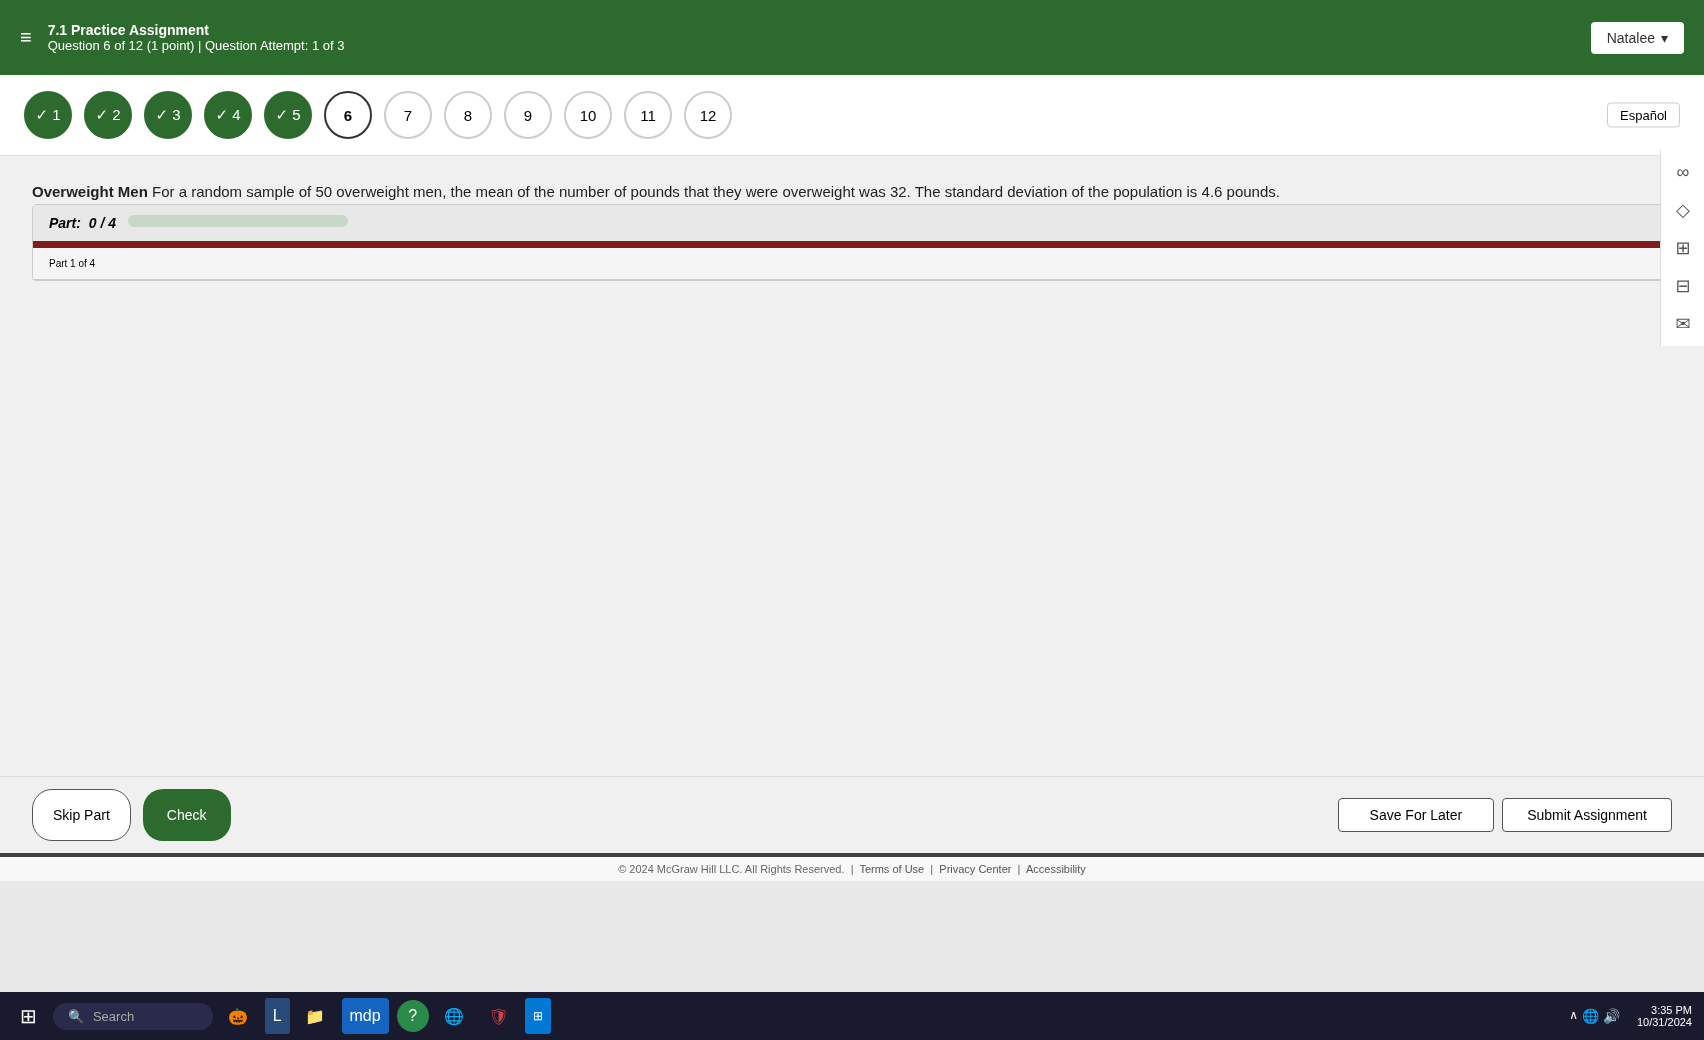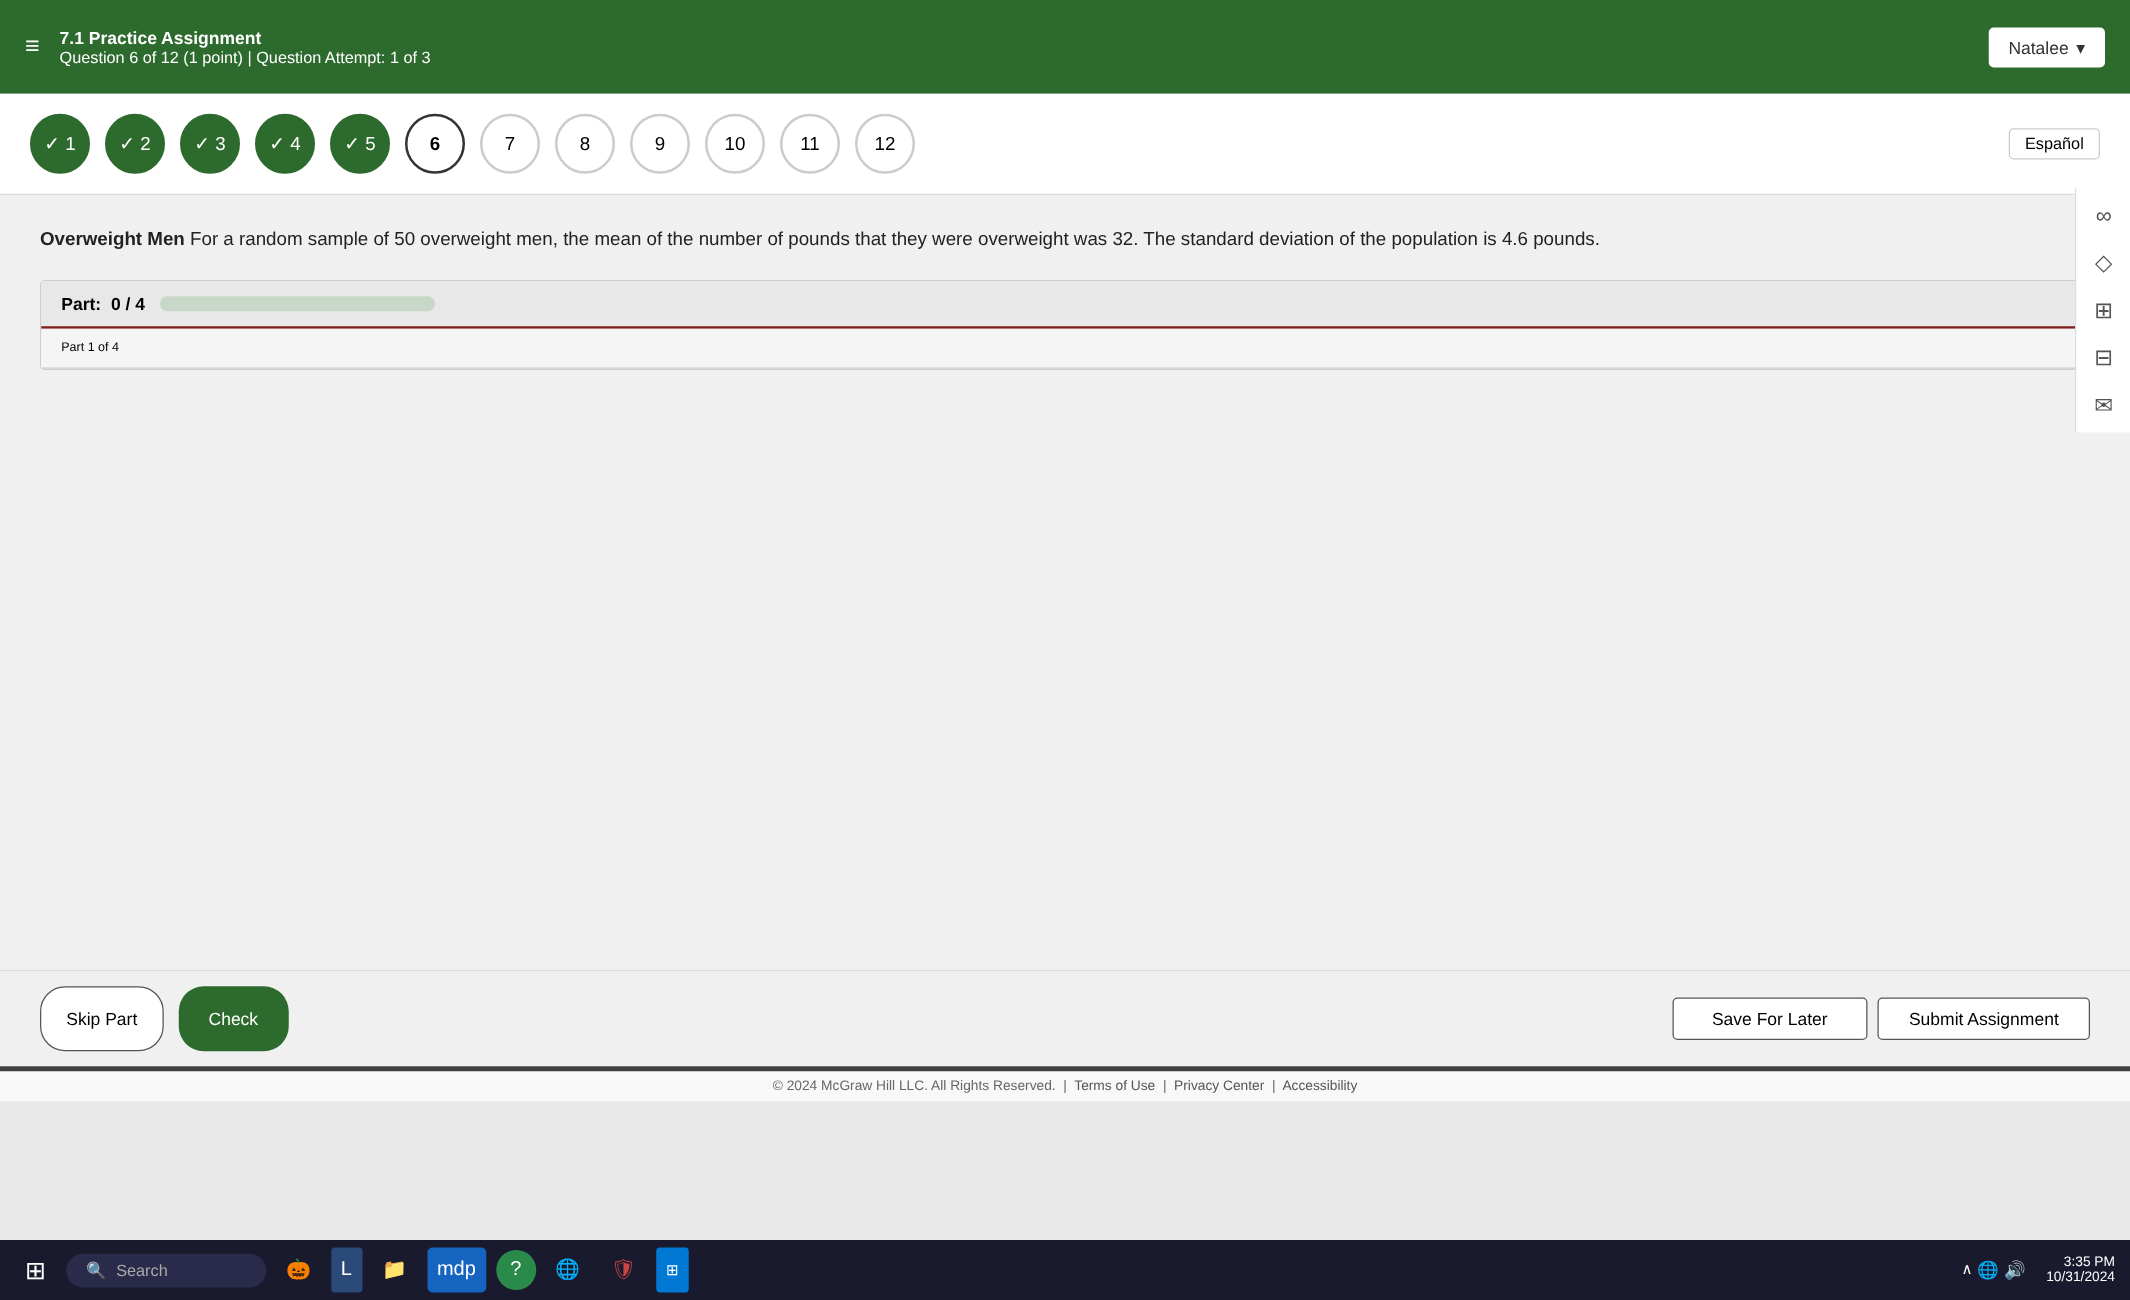--- a/index.html
+++ b/index.html
@@ -112,40 +112,39 @@
       justify-content: center;
       font-size: 18px;
       color: #555;
       border-radius: 4px;
     }
 
     
     .question-text {
       font-size: 15px;
       line-height: 1.6;
-      margin-bottom: 20px;
       color: #222;
     }
     .question-text strong { font-weight: bold; }
 
     
     .part-box {
       background: white;
       border: 1px solid #ccc;
       border-radius: 4px;
       margin-bottom: 0;
     }
     .part-header {
       background: #e8e8e8;
       padding: 10px 16px;
-      border-bottom: 2px solid #7f1d1d;
-      font-size: 14px;
-      display: flex;
-      align-items: center;
+      border-bottom: 7px solid #7f1d1d;
+      font-size: 14px;
+      display: flex;
       gap: 12px;
+      font-style: italic;
     }
     .part-label { font-weight: bold; }
     .part-progress-bar {
       flex: 1;
       height: 12px;
       background: #c8d8c8;
       border-radius: 6px;
       max-width: 220px;
       position: relative;
       overflow: hidden;

